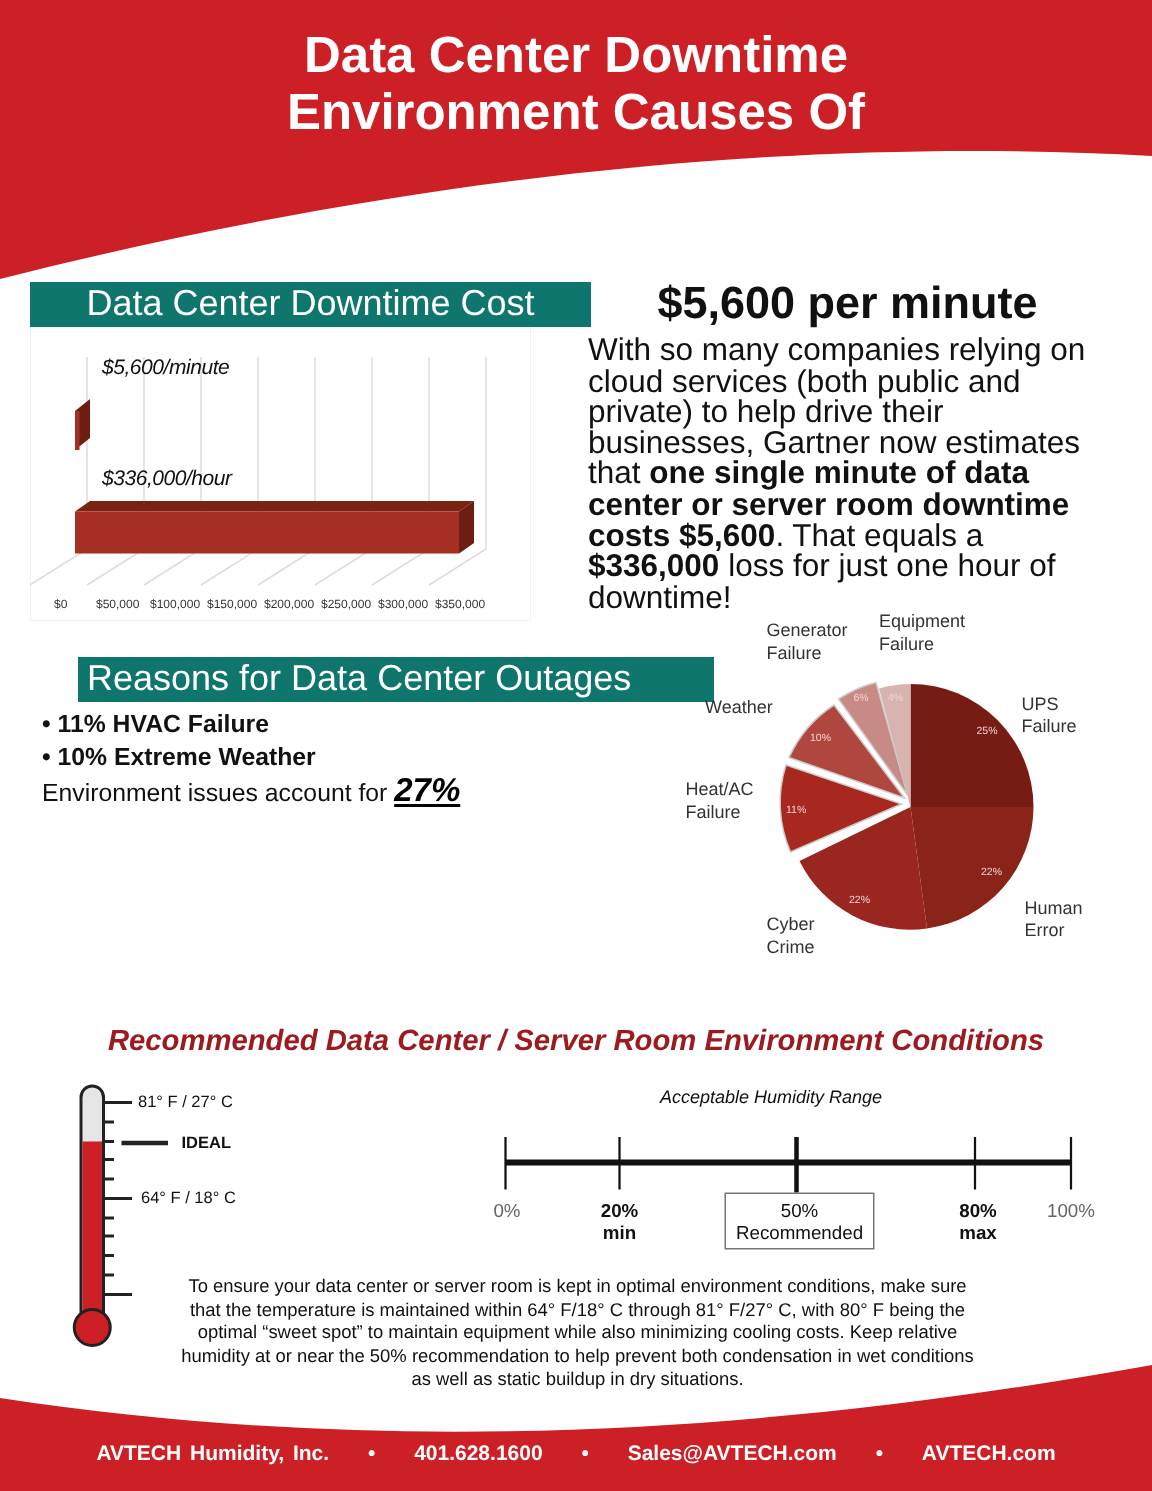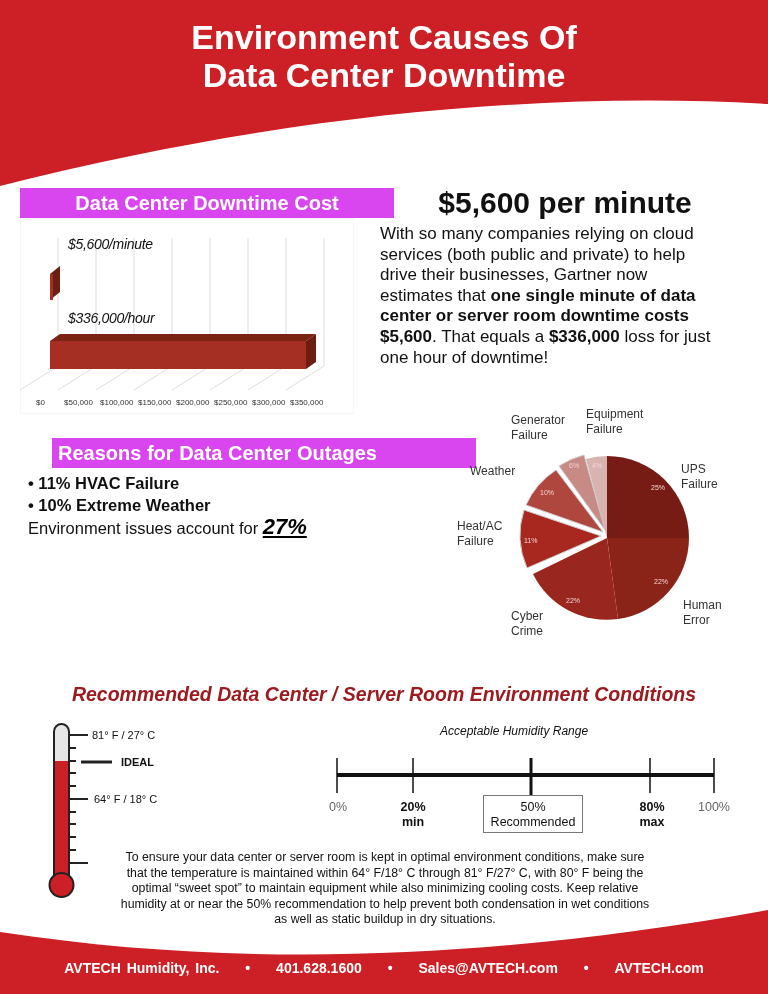--- a/index.html
+++ b/index.html
@@ -1,26 +1,26 @@
 <!DOCTYPE html>
 <html><head>
 <meta charset="utf-8">
 <style>
   html,body{margin:0;padding:0;}
   body{width:768px;height:994px;position:relative;overflow:hidden;background:#fff;font-family:"Liberation Sans",sans-serif;color:#111;}
   .abs{position:absolute;}
   .hdr-svg{position:absolute;left:0;top:0;}
   .title{position:absolute;left:0;width:768px;top:18px;text-align:center;color:#fff;font-weight:bold;font-size:34px;line-height:38px;letter-spacing:0px;}
-  .banner{position:absolute;background:#d946ef;color:#fff;font-weight:bold;font-size:20px;line-height:30px;padding:0 10px;}
+  .banner{position:absolute;background:#0f766e;color:#fff;font-weight:normal;font-size:24px;line-height:30px;padding:0 10px;}
   .banner.b1{left:20px;top:188px;width:354px;text-align:center;}
   .banner.b2{left:20px;top:438px;width:424px;text-align:left;padding-left:6px;box-sizing:border-box;margin-left:32px;}
   .bar-lbl{position:absolute;font-style:italic;font-size:14px;color:#111;letter-spacing:-0.3px;}
   .tick{position:absolute;font-size:8px;color:#333;top:398px;}
   .price{position:absolute;left:395px;top:186px;width:340px;text-align:center;font-weight:bold;font-size:30px;}
-  .para{position:absolute;left:380px;top:224px;width:340px;font-size:17px;line-height:20.6px;}
+  .para{position:absolute;left:392px;top:224px;width:340px;font-size:21px;line-height:20.6px;}
   .para b{font-weight:bold;}
   .reasons{position:absolute;left:28px;top:472px;width:370px;font-size:16.5px;line-height:22px;}
   .reasons .b{font-weight:bold;}
   .pct27{color:#000000;font-weight:bold;font-style:italic;font-size:22px;text-decoration:underline;}
   .pie-lbl{position:absolute;font-size:12px;color:#333;line-height:15px;}
   .pie-pct{position:absolute;font-size:7px;color:#f3d3d3;}
   .rec-title{position:absolute;left:0;width:768px;top:683px;text-align:center;color:#9b1b20;font-weight:bold;font-style:italic;font-size:19.5px;}
   .therm-lbl{position:absolute;font-size:11px;color:#111;}
   .hum-title{position:absolute;left:440px;top:724px;font-style:italic;font-size:12px;}
   .hum-lbl{position:absolute;font-size:12.5px;text-align:center;line-height:15px;}
@@ -31,22 +31,22 @@
 </style>
 </head>
 <body>
 
 <svg class="hdr-svg" width="768" height="994" viewBox="0 0 768 994">
   <path d="M0 0 H768 V104 C560 92 300 110 0 186 Z" fill="#cc1f26"></path>
   <path d="M0 932 C250 970 500 958 768 910 V994 H0 Z" fill="#cc1f26"></path>
 </svg>
 
 <div class="title">
+  <div>Data Center Downtime</div>
   <div>Environment Causes Of</div>
-  <div>Data Center Downtime</div>
 </div>
 
 <div class="banner b1">Data Center Downtime Cost</div>
 
 <svg class="abs" style="left:20px;top:218px" width="334" height="196">
   <rect x="0" y="0" width="334" height="196" fill="#fff" stroke="#eee"></rect>
   <g stroke="#ddd" stroke-width="1">
     <line x1="38" y1="20" x2="38" y2="148"></line>
       <line x1="76" y1="20" x2="76" y2="148"></line>
     <line x1="114" y1="20" x2="114" y2="148"></line>

